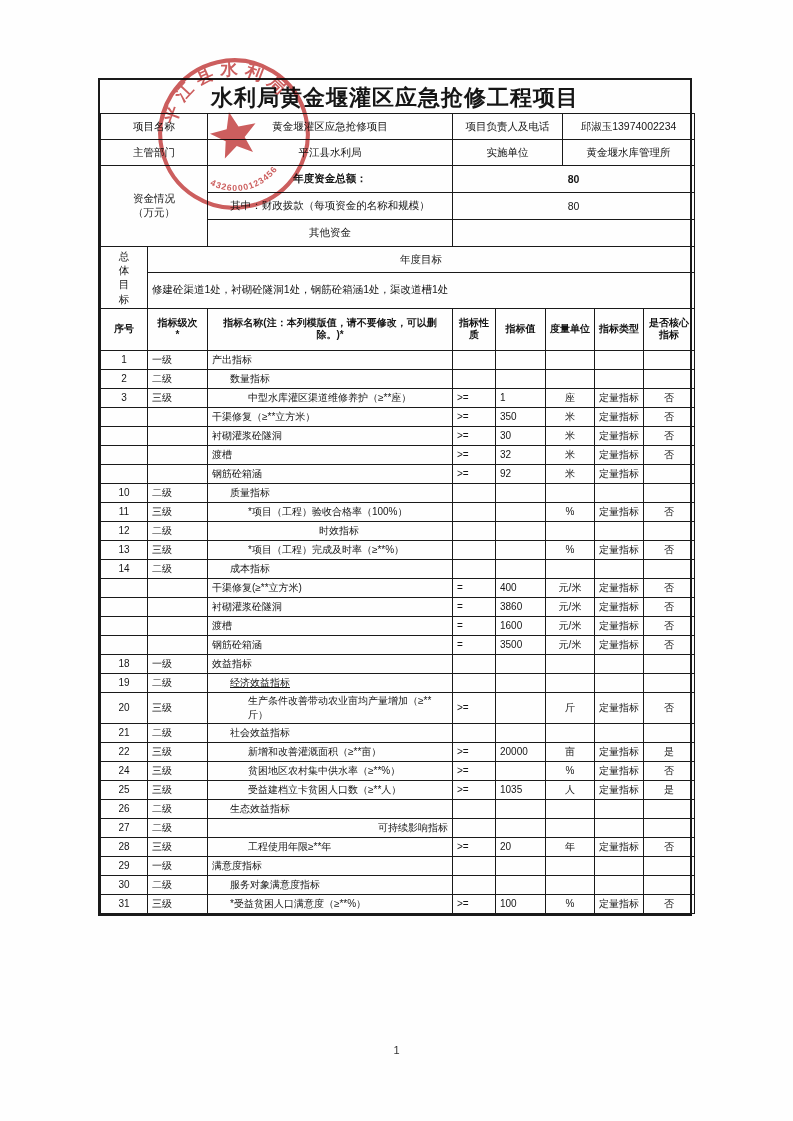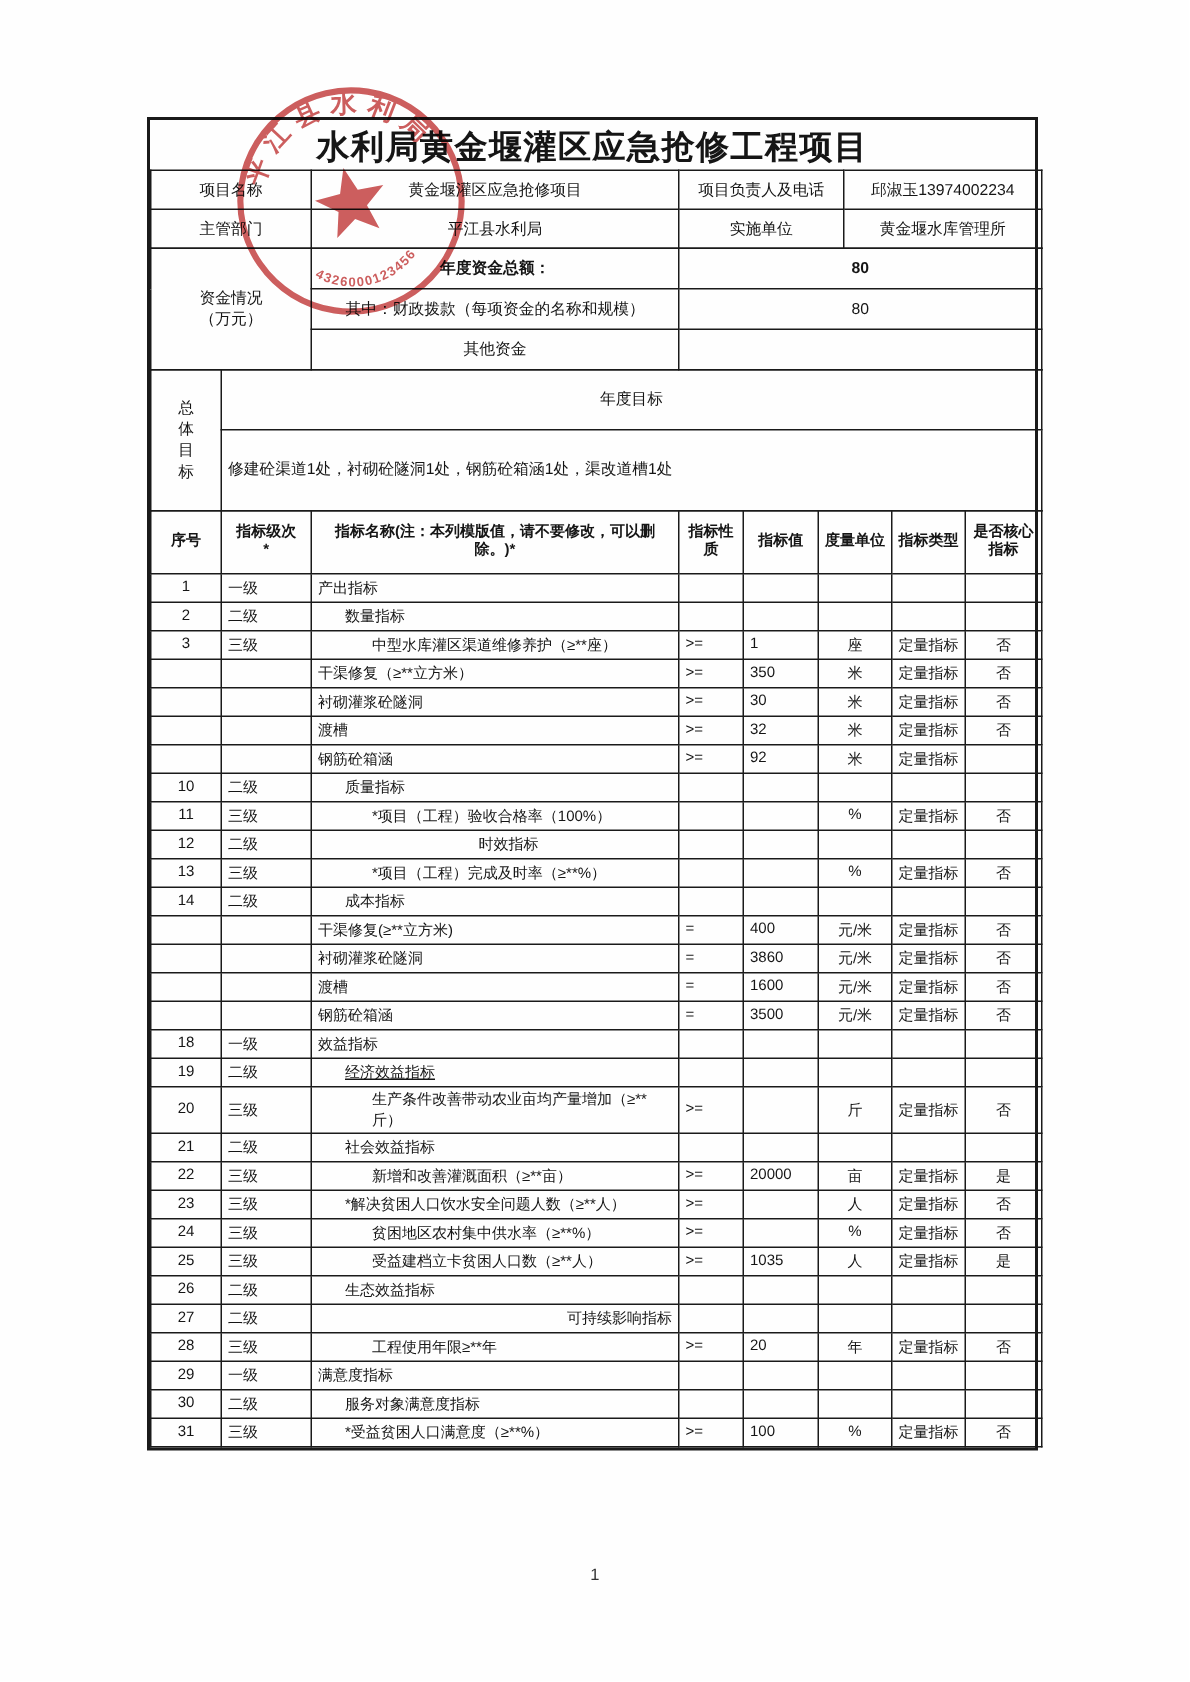--- a/index.html
+++ b/index.html
@@ -23,21 +23,21 @@
     vertical-align:middle; overflow:hidden;
   }
   .tc { text-align:center; }
   .tl { text-align:left; }
   .bold { font-weight:bold; }
   .pre { white-space:pre-line; }
   .r26 td { height:26px; }
   .r27 td { height:27px; }
   .goal-head td { height:20px; }
   .goal-body td { height:27px; }
-  .vstack { width:13px; margin:16px auto; word-break:break-all; line-height:1.35; text-align:center; }
+  .vstack { width:13px; margin:0 auto; word-break:break-all; line-height:1.35; text-align:center; }
   table.main td { font-size:10px; height:19px; padding:1px 4px; }
   table.main td.th {
     font-weight:bold; text-align:center; vertical-align:middle;
     white-space:pre-line; padding:2px 2px; height:42px; line-height:1.25;
   }
   .page-number {
     position:absolute; left:0; right:0; top:1044px; text-align:center;
     font-size:11px; color:#333;
   }
   .seal {
@@ -348,30 +348,20 @@
           </tr>
           <tr>
             <td class="tc">22</td>
             <td class="tl">三级</td>
             <td class="tl" style="padding-left: 40px;">新增和改善灌溉面积（≥**亩）</td>
             <td class="tl">&gt;=</td>
             <td class="tl">20000</td>
             <td class="tc">亩</td>
             <td class="tc">定量指标</td>
             <td class="tc">是</td>
-          </tr>
-          <tr>
-            <td class="tc">23</td>
-            <td class="tl">三级</td>
-            <td class="tl" style="padding-left: 22px;">*解决贫困人口饮水安全问题人数（≥**人）</td>
-            <td class="tl">&gt;=</td>
-            <td class="tl"></td>
-            <td class="tc">人</td>
-            <td class="tc">定量指标</td>
-            <td class="tc">否</td>
           </tr>
           <tr>
             <td class="tc">24</td>
             <td class="tl">三级</td>
             <td class="tl" style="padding-left: 40px;">贫困地区农村集中供水率（≥**%）</td>
             <td class="tl">&gt;=</td>
             <td class="tl"></td>
             <td class="tc">%</td>
             <td class="tc">定量指标</td>
             <td class="tc">否</td>

